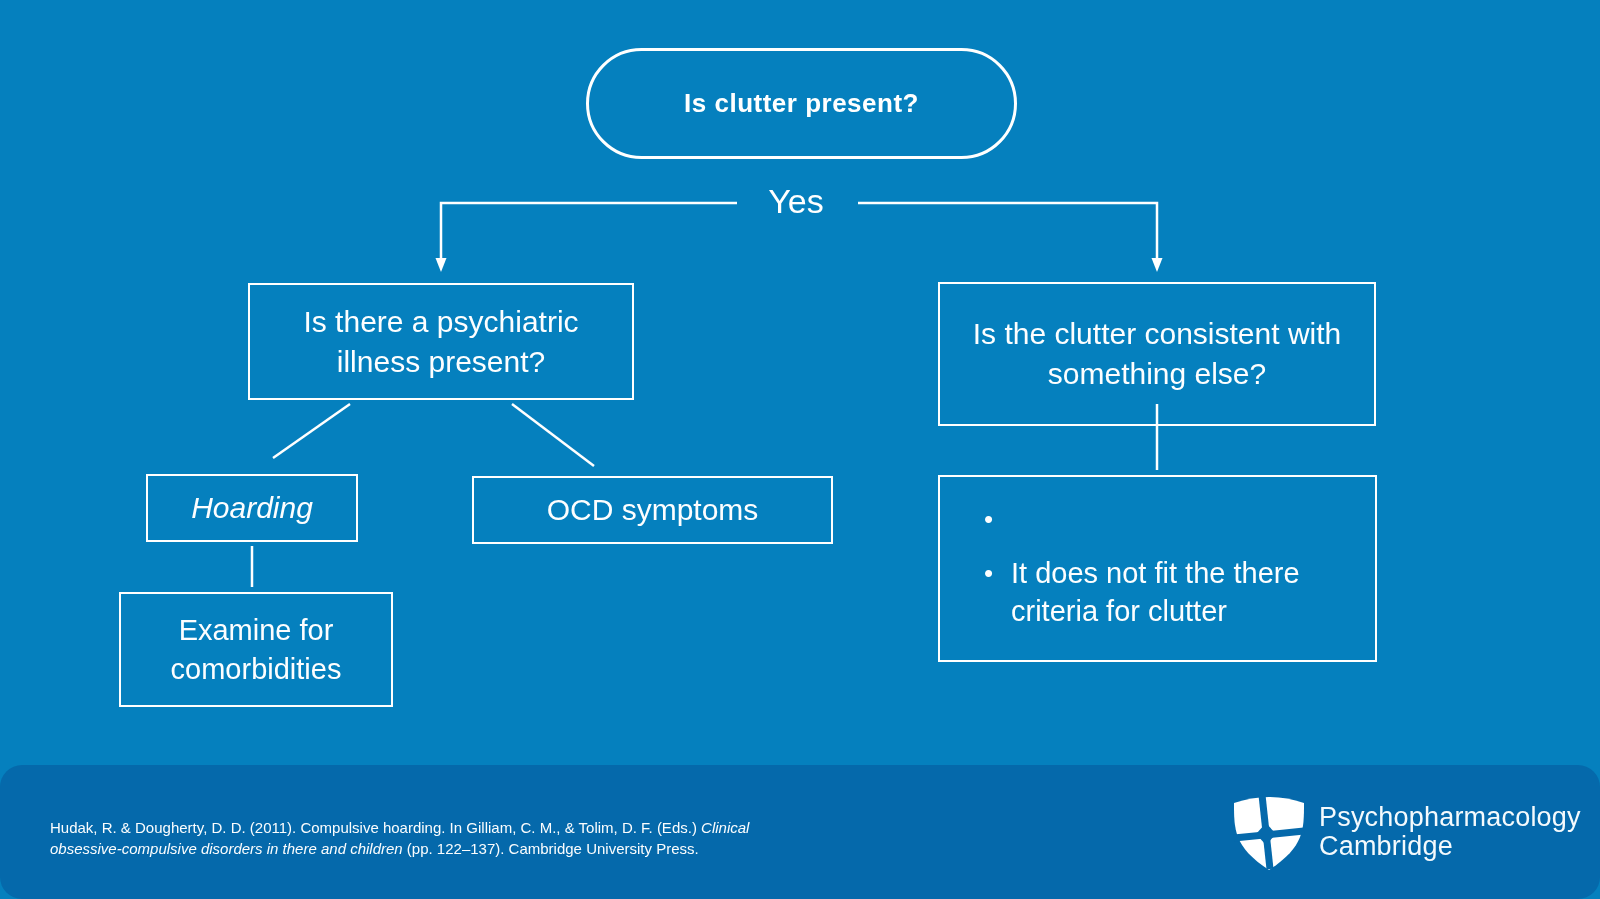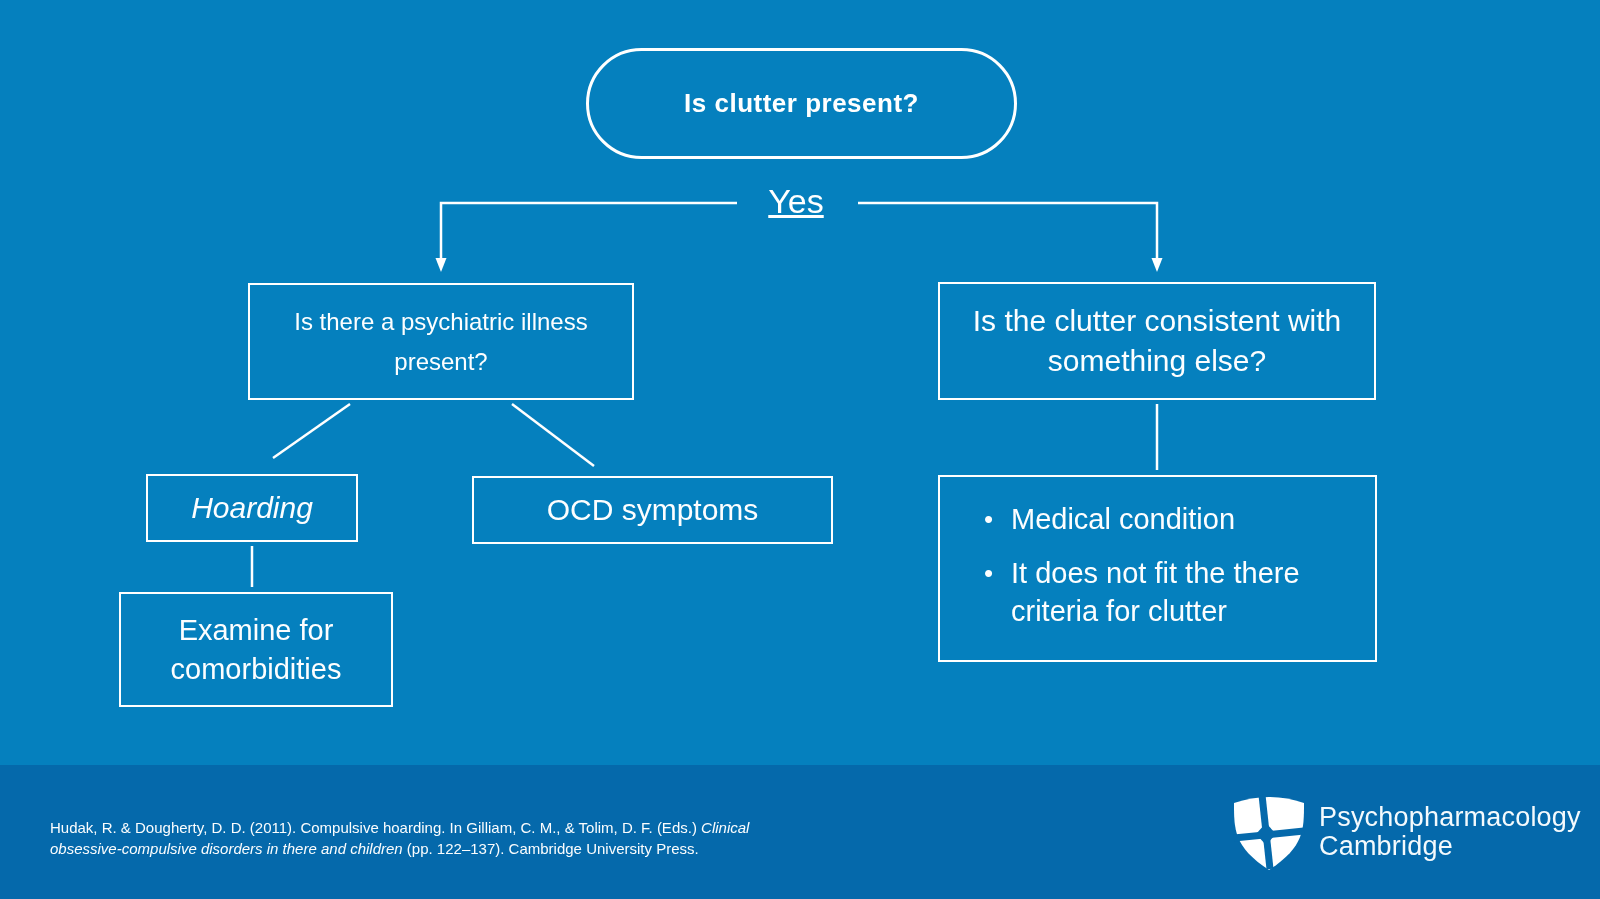--- a/index.html
+++ b/index.html
@@ -49,42 +49,42 @@
     font-weight: 700;
     letter-spacing: 0.5px;
   }
   .yes-label {
     position: absolute;
     left: 737px; top: 182px;
     width: 118px;
     text-align: center;
     font-size: 34px;
     font-weight: 400;
-    text-decoration: underline;
   }
-  .q-left   { left: 248px; top: 283px; width: 386px; height: 117px; font-size: 24px; line-height: 40px; padding: 0 20px; }
-  .q-right  { left: 938px; top: 282px; width: 438px; height: 118px; font-size: 30px; line-height: 40px; padding: 0 28px; }
+  .q-left   { left: 248px; top: 283px; width: 386px; height: 117px; font-size: 30px; line-height: 40px; padding: 0 20px; }
+  .q-right  { left: 938px; top: 282px; width: 438px; height: 144px; font-size: 30px; line-height: 40px; padding: 0 28px; }
   .hoarding { left: 146px; top: 474px; width: 212px; height: 68px;  font-size: 30px; font-style: italic; }
   .ocd      { left: 472px; top: 476px; width: 361px; height: 68px;  font-size: 30px; }
   .examine  { left: 119px; top: 592px; width: 274px; height: 115px; font-size: 29px; line-height: 39px; padding: 0 18px; }
   .outcomes {
     left: 938px; top: 475px; width: 439px; height: 187px;
     display: block;
     text-align: left;
     padding: 23px 18px 0 44px;
     font-size: 29px;
     line-height: 38px;
   }
   .outcome-item { display: flex; margin-bottom: 16px; }
   .outcome-item .marker { width: 27px; flex: 0 0 27px; font-size: 26px; }
   .footer {
     position: absolute;
     left: 0; top: 765px;
     width: 1600px; height: 134px;
     background: var(--footer-background, #0569AB);
+    border-radius: 22px;
   }
   .citation {
     position: absolute;
     left: 50px; top: 52px;
     width: 760px;
     font-size: 15px;
     line-height: 21px;
     color: #FBFDFE;
   }
   .citation .it { font-style: italic; }
@@ -152,21 +152,20 @@
     <span>OCD symptoms</span>
   </div>
 
   <div class="node examine">
     <span>Examine for comorbidities</span>
   </div>
 
   <div class="node outcomes">
     <div class="outcome-item">
       <span class="marker">•</span>
-      <span>Medical condition</span>
     </div>
     <div class="outcome-item">
       <span class="marker">•</span>
       <span>It does not fit the there criteria for clutter</span>
     </div>
   </div>
 
   <div class="footer">
 
     <div class="citation">

